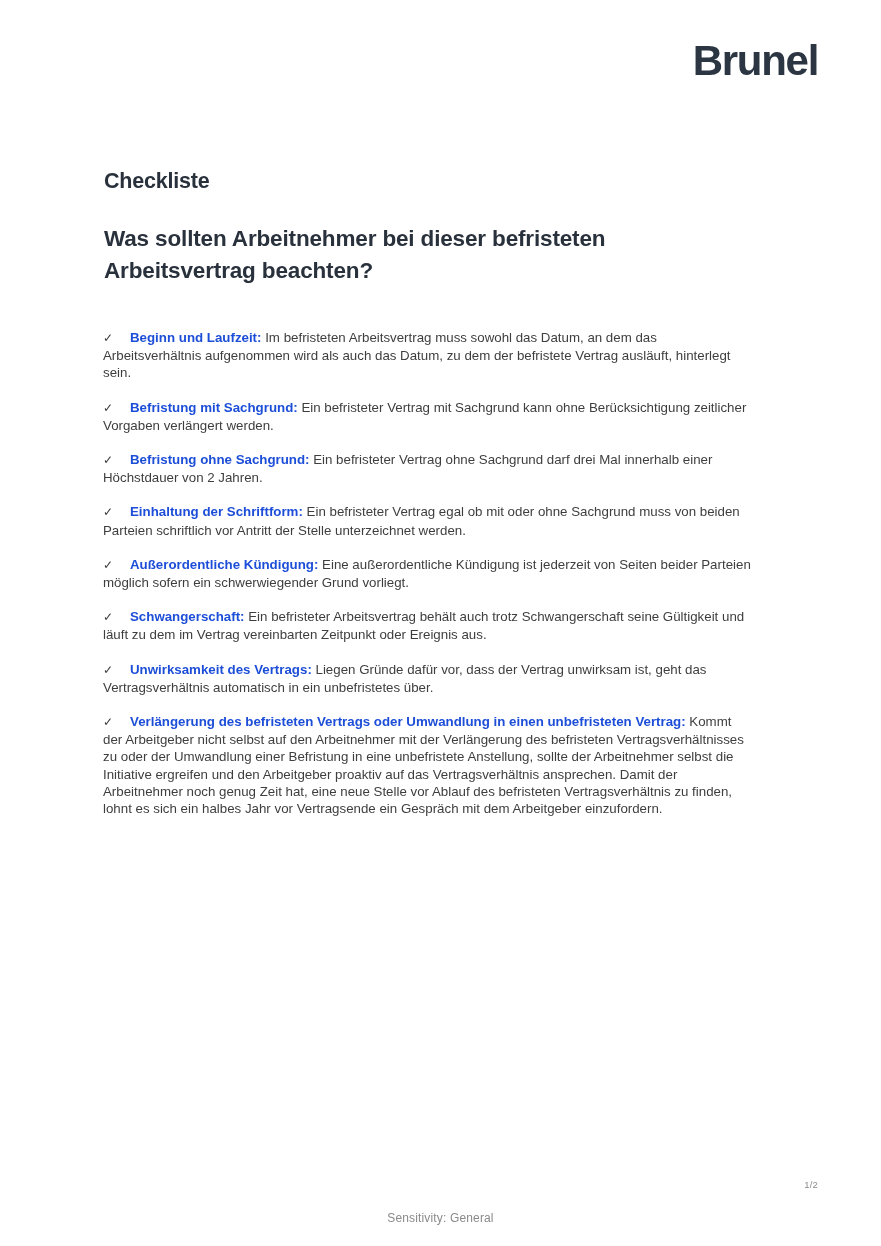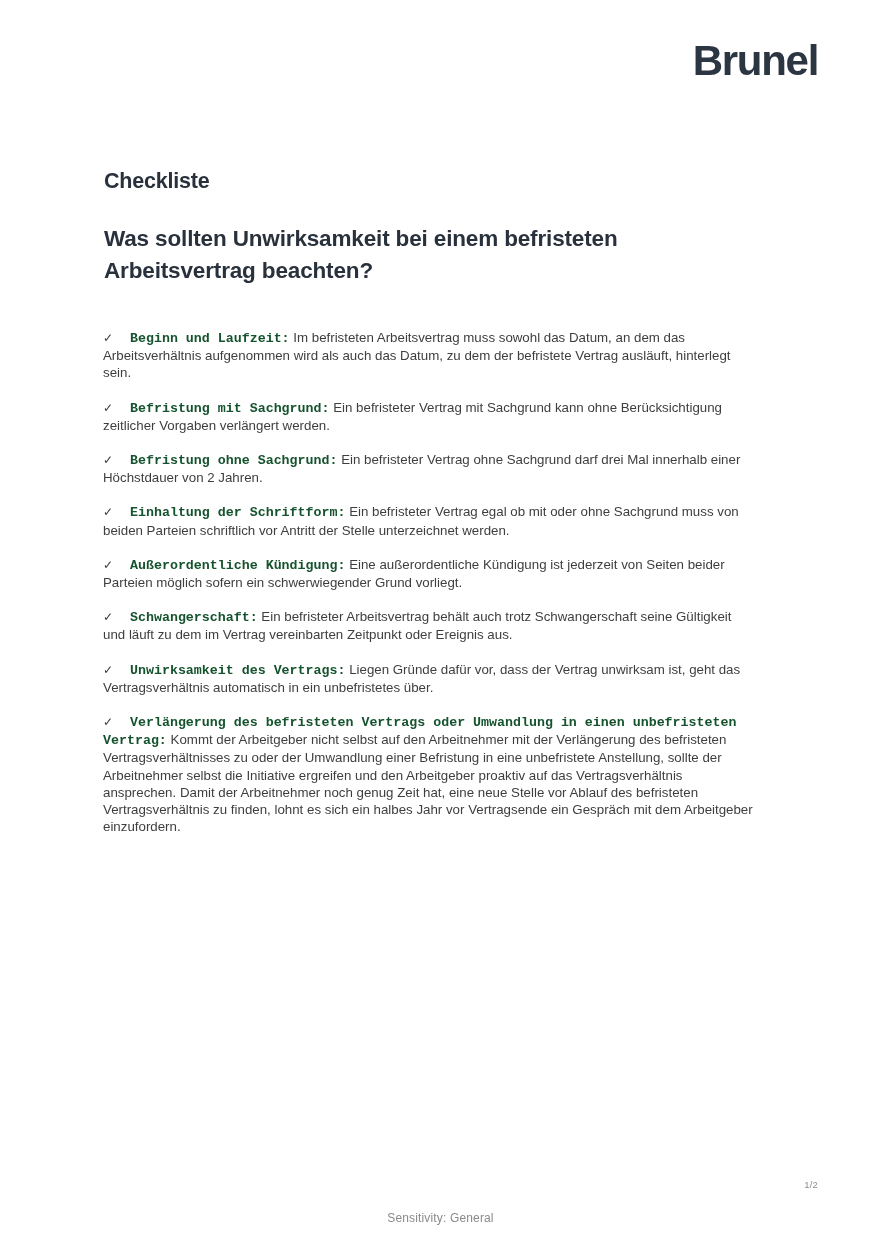--- a/index.html
+++ b/index.html
@@ -83,22 +83,21 @@
   .check-item:last-child { margin-bottom: 3px; }
   .check-mark {
     display: inline-block;
     width: 27px;
     font-size: 12px;
     color: #3e3e3e;
     vertical-align: baseline;
   }
   .lead {
     font-weight: bold;
-    color: #14532d;
-    font-family: Liberation Mono, monospace;
+    color: #1d4ed8;
   }
   .body-text { color: #3e3e3e; }
 
   
   .page-number {
     position: absolute;
     right: 63px;
     top: 1179px;
     font-size: 9.5px;
     color: #8d8d8d;
@@ -119,21 +118,21 @@
 <body>
 
 <div class="page">
 
   <div class="logo-wrap">
     <span class="logo-text">Brunel</span>
   </div>
 
   <div class="content">
     <h2 class="kicker">Checkliste</h2>
-    <h1 class="title">Was sollten Unwirksamkeit bei einem befristeten Arbeitsvertrag beachten?</h1>
+    <h1 class="title">Was sollten Arbeitnehmer bei dieser befristeten Arbeitsvertrag beachten?</h1>
   </div>
 
   <div class="checklist">
       <div class="check-item"><span class="check-mark">✓</span><span class="lead">Beginn und Laufzeit:</span><span class="body-text"> Im befristeten Arbeitsvertrag muss sowohl das Datum, an dem das Arbeitsverhältnis aufgenommen wird als auch das Datum, zu dem der befristete Vertrag ausläuft, hinterlegt sein.</span></div>
       <div class="check-item"><span class="check-mark">✓</span><span class="lead">Befristung mit Sachgrund:</span><span class="body-text"> Ein befristeter Vertrag mit Sachgrund kann ohne Berücksichtigung zeitlicher Vorgaben verlängert werden.</span></div>
       <div class="check-item"><span class="check-mark">✓</span><span class="lead">Befristung ohne Sachgrund:</span><span class="body-text"> Ein befristeter Vertrag ohne Sachgrund darf drei Mal innerhalb einer Höchstdauer von 2 Jahren.</span></div>
       <div class="check-item"><span class="check-mark">✓</span><span class="lead">Einhaltung der Schriftform:</span><span class="body-text"> Ein befristeter Vertrag egal ob mit oder ohne Sachgrund muss von beiden Parteien schriftlich vor Antritt der Stelle unterzeichnet werden.</span></div>
       <div class="check-item"><span class="check-mark">✓</span><span class="lead">Außerordentliche Kündigung:</span><span class="body-text"> Eine außerordentliche Kündigung ist jederzeit von Seiten beider Parteien möglich sofern ein schwerwiegender Grund vorliegt.</span></div>
       <div class="check-item"><span class="check-mark">✓</span><span class="lead">Schwangerschaft:</span><span class="body-text"> Ein befristeter Arbeitsvertrag behält auch trotz Schwangerschaft seine Gültigkeit und läuft zu dem im Vertrag vereinbarten Zeitpunkt oder Ereignis aus.</span></div>
       <div class="check-item"><span class="check-mark">✓</span><span class="lead">Unwirksamkeit des Vertrags:</span><span class="body-text"> Liegen Gründe dafür vor, dass der Vertrag unwirksam ist, geht das Vertragsverhältnis automatisch in ein unbefristetes über.</span></div>

